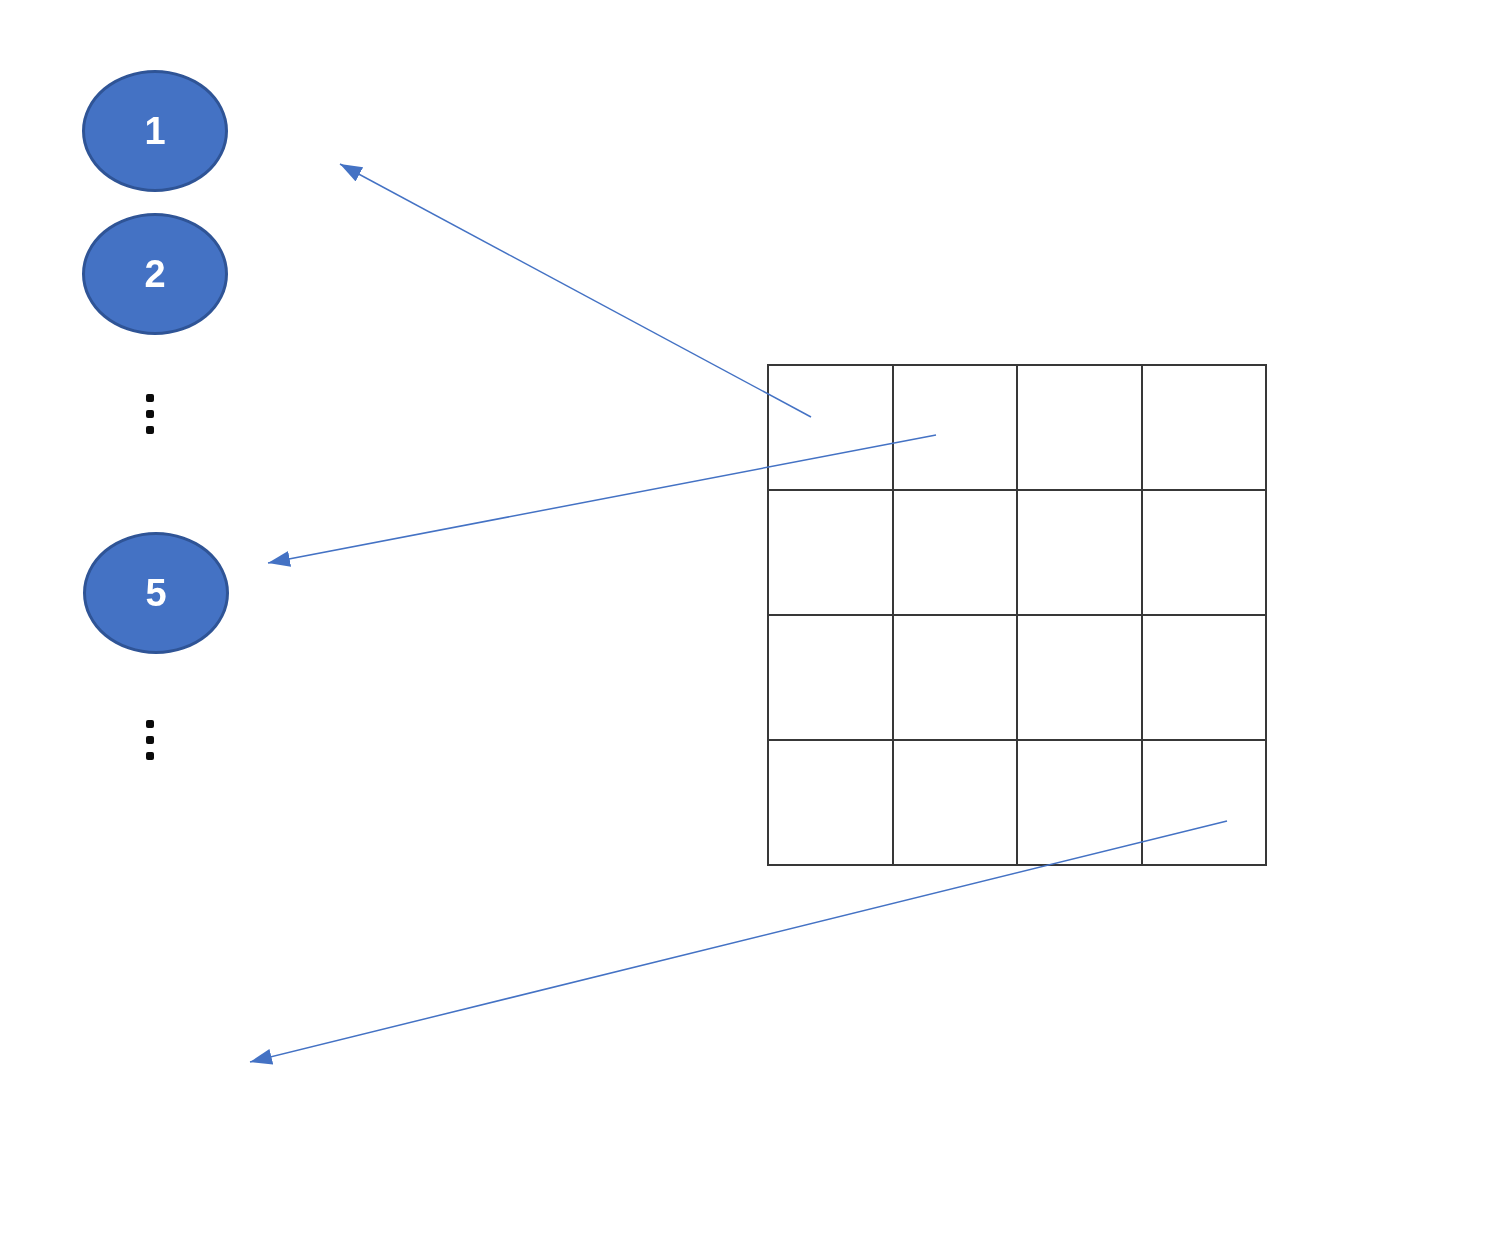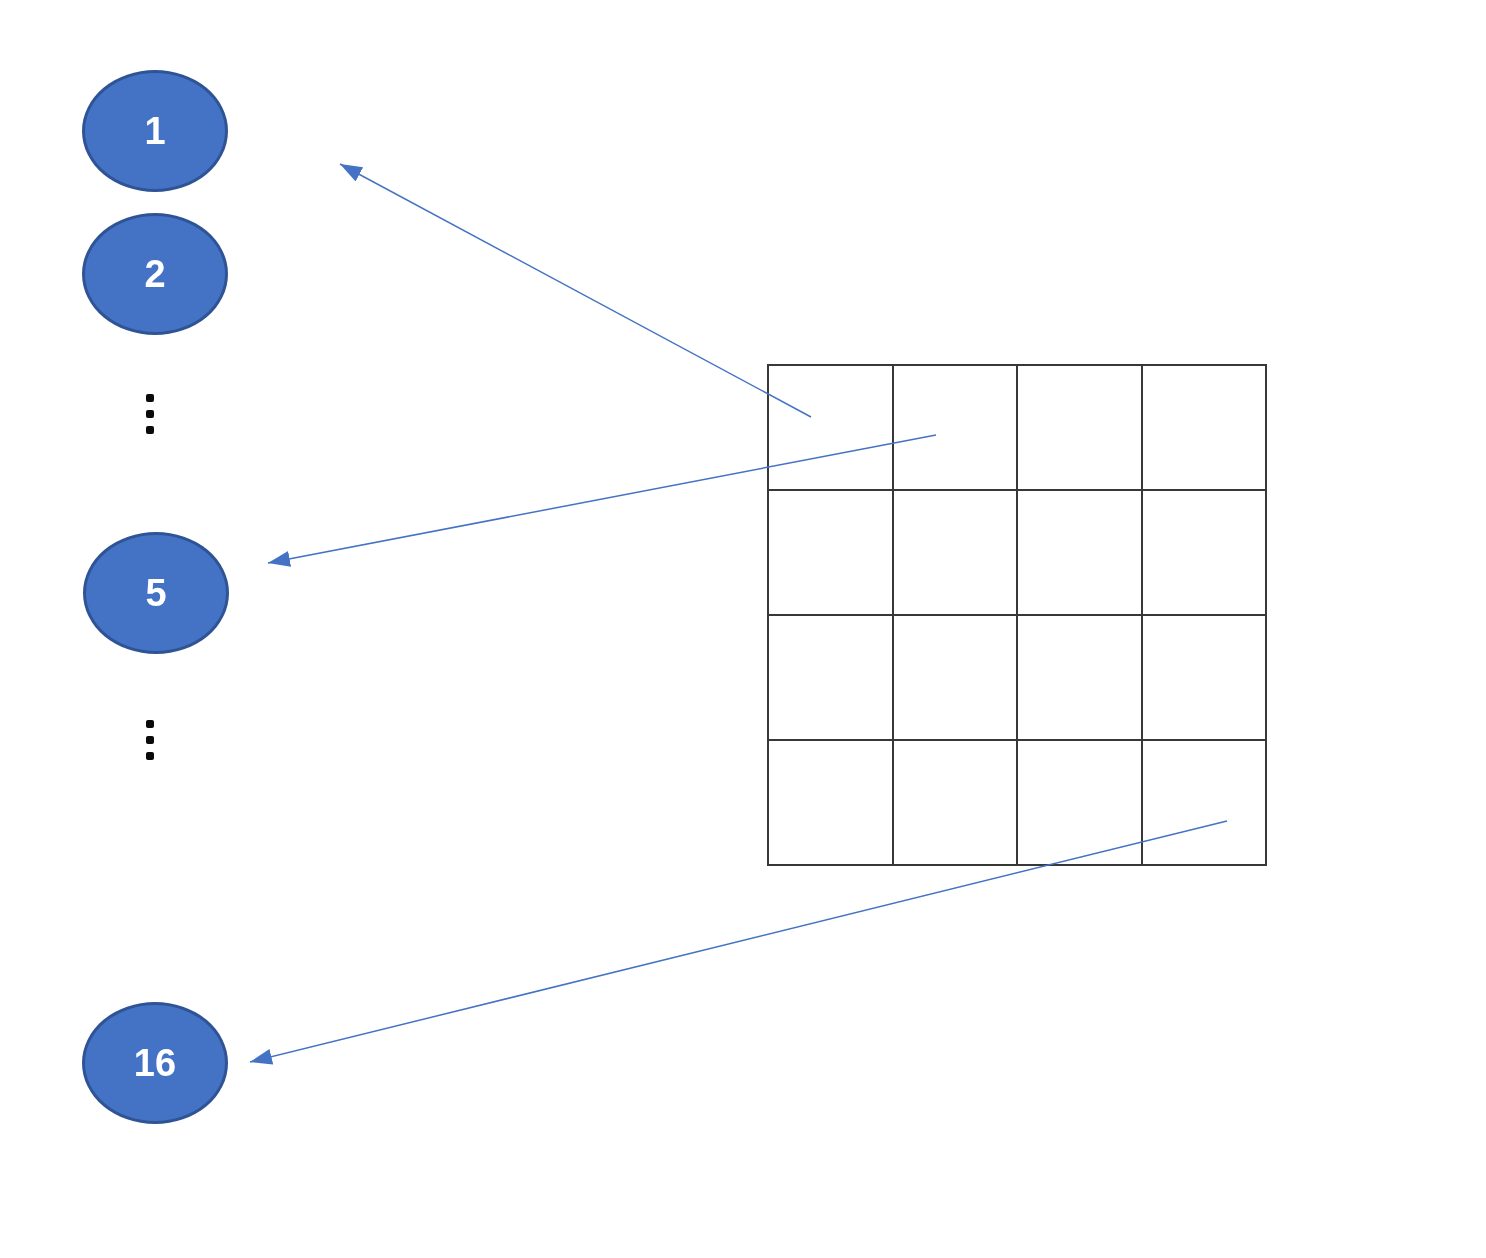--- a/index.html
+++ b/index.html
@@ -104,23 +104,20 @@
   <div class="node node-5">
     <span>5</span>
   </div>
 
   <div class="vdots vdots-2">
     <div class="dot"></div>
     <div class="dot"></div>
     <div class="dot"></div>
   </div>
 
-  <div class="node node-16">
-    <span>16</span>
-  </div>
 
   <div class="grid">
       <div class="cell"></div>
       <div class="cell"></div>
       <div class="cell"></div>
       <div class="cell"></div>
       <div class="cell"></div>
       <div class="cell"></div>
       <div class="cell"></div>
       <div class="cell"></div>

